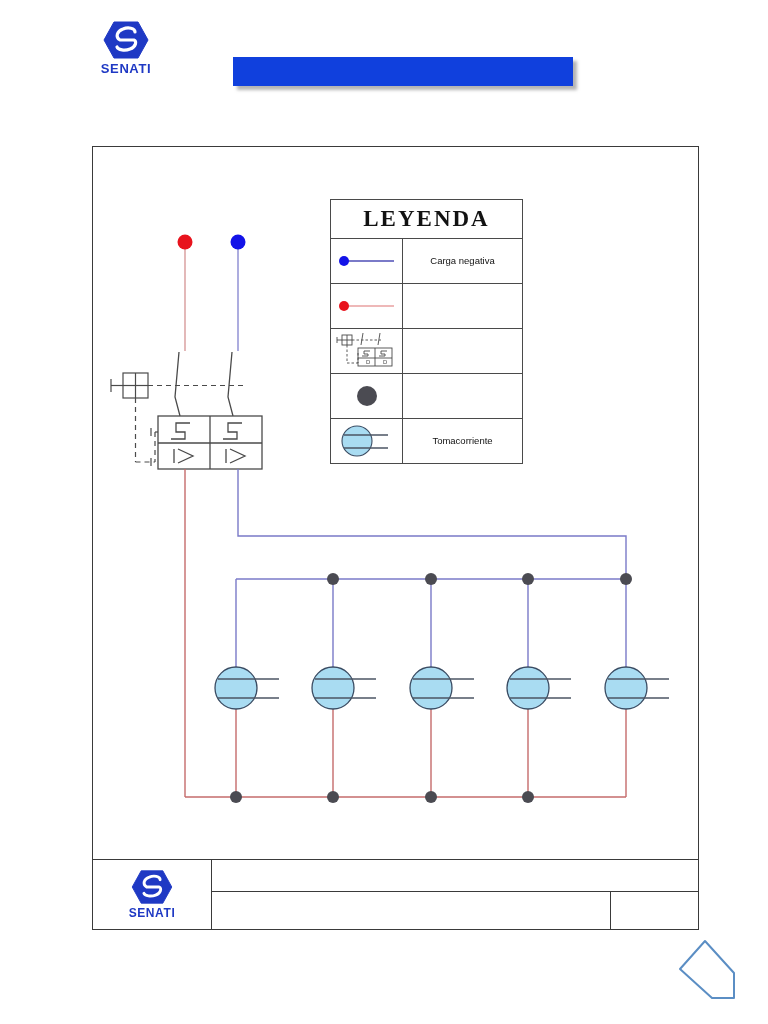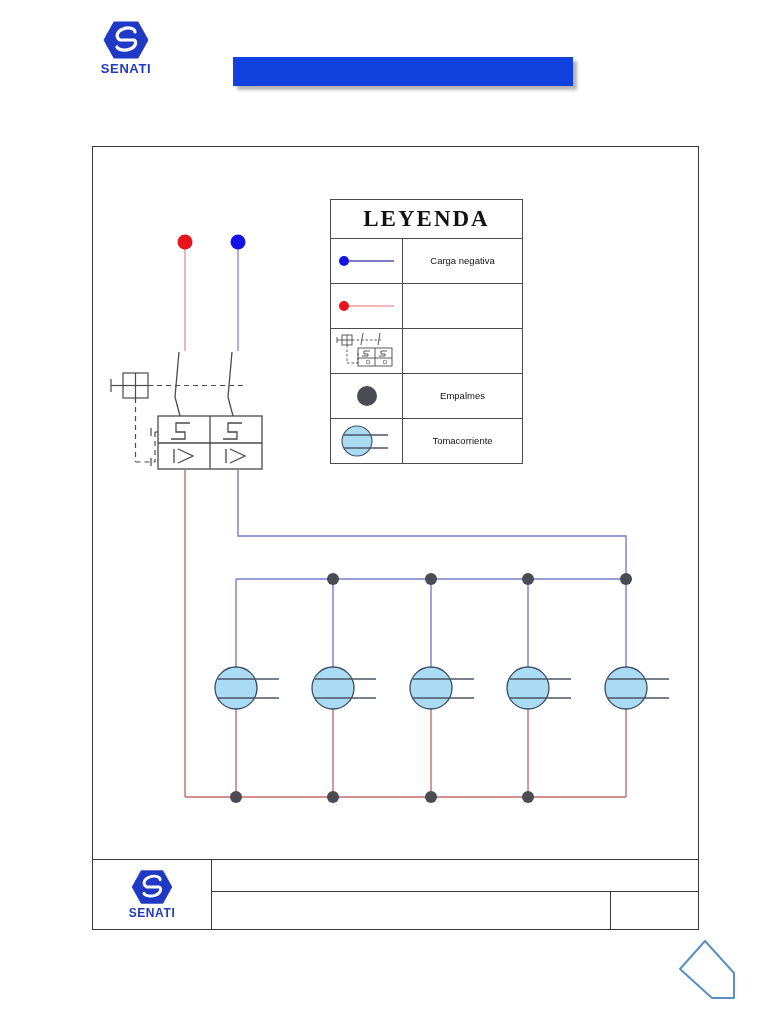--- a/index.html
+++ b/index.html
@@ -371,21 +371,20 @@
         </svg>
       </div>
     </div>
 
     <div class="legend-row">
       <div class="legend-sym">
         <svg width="34" height="30" viewBox="0 0 34 30">
           <circle cx="17" cy="15" r="10" fill="#4b4b52"></circle>
         </svg>
       </div>
-      <div class="legend-lbl">Empalmes</div>
     </div>
 
     <div class="legend-row">
       <div class="legend-sym">
         <svg width="62" height="36" viewBox="0 0 62 36">
           <circle cx="21" cy="18" r="15" fill="#a9dcf2" stroke="#3a4c63" stroke-width="1.1"></circle>
           <line x1="8" y1="12" x2="52" y2="12" stroke="#4b5563" stroke-width="1.3"></line>
           <line x1="8" y1="25" x2="52" y2="25" stroke="#4b5563" stroke-width="1.3"></line>
         </svg>
       </div>

